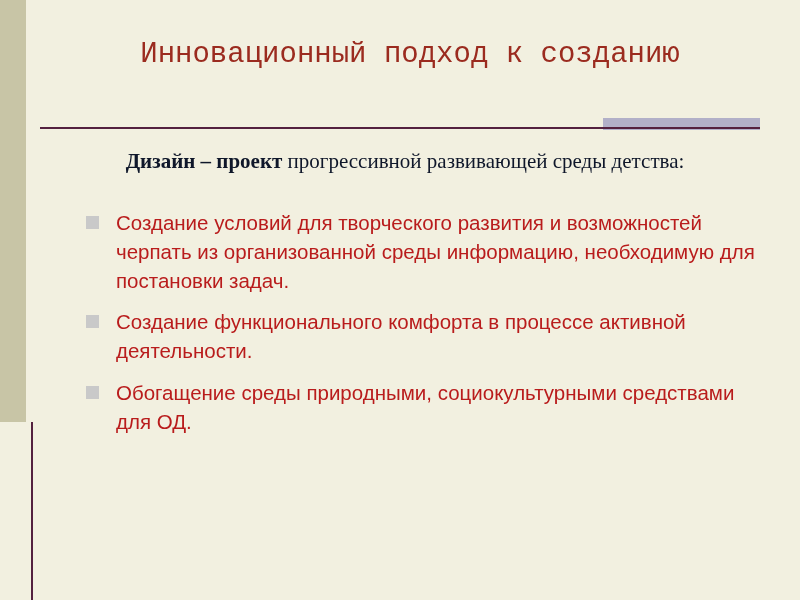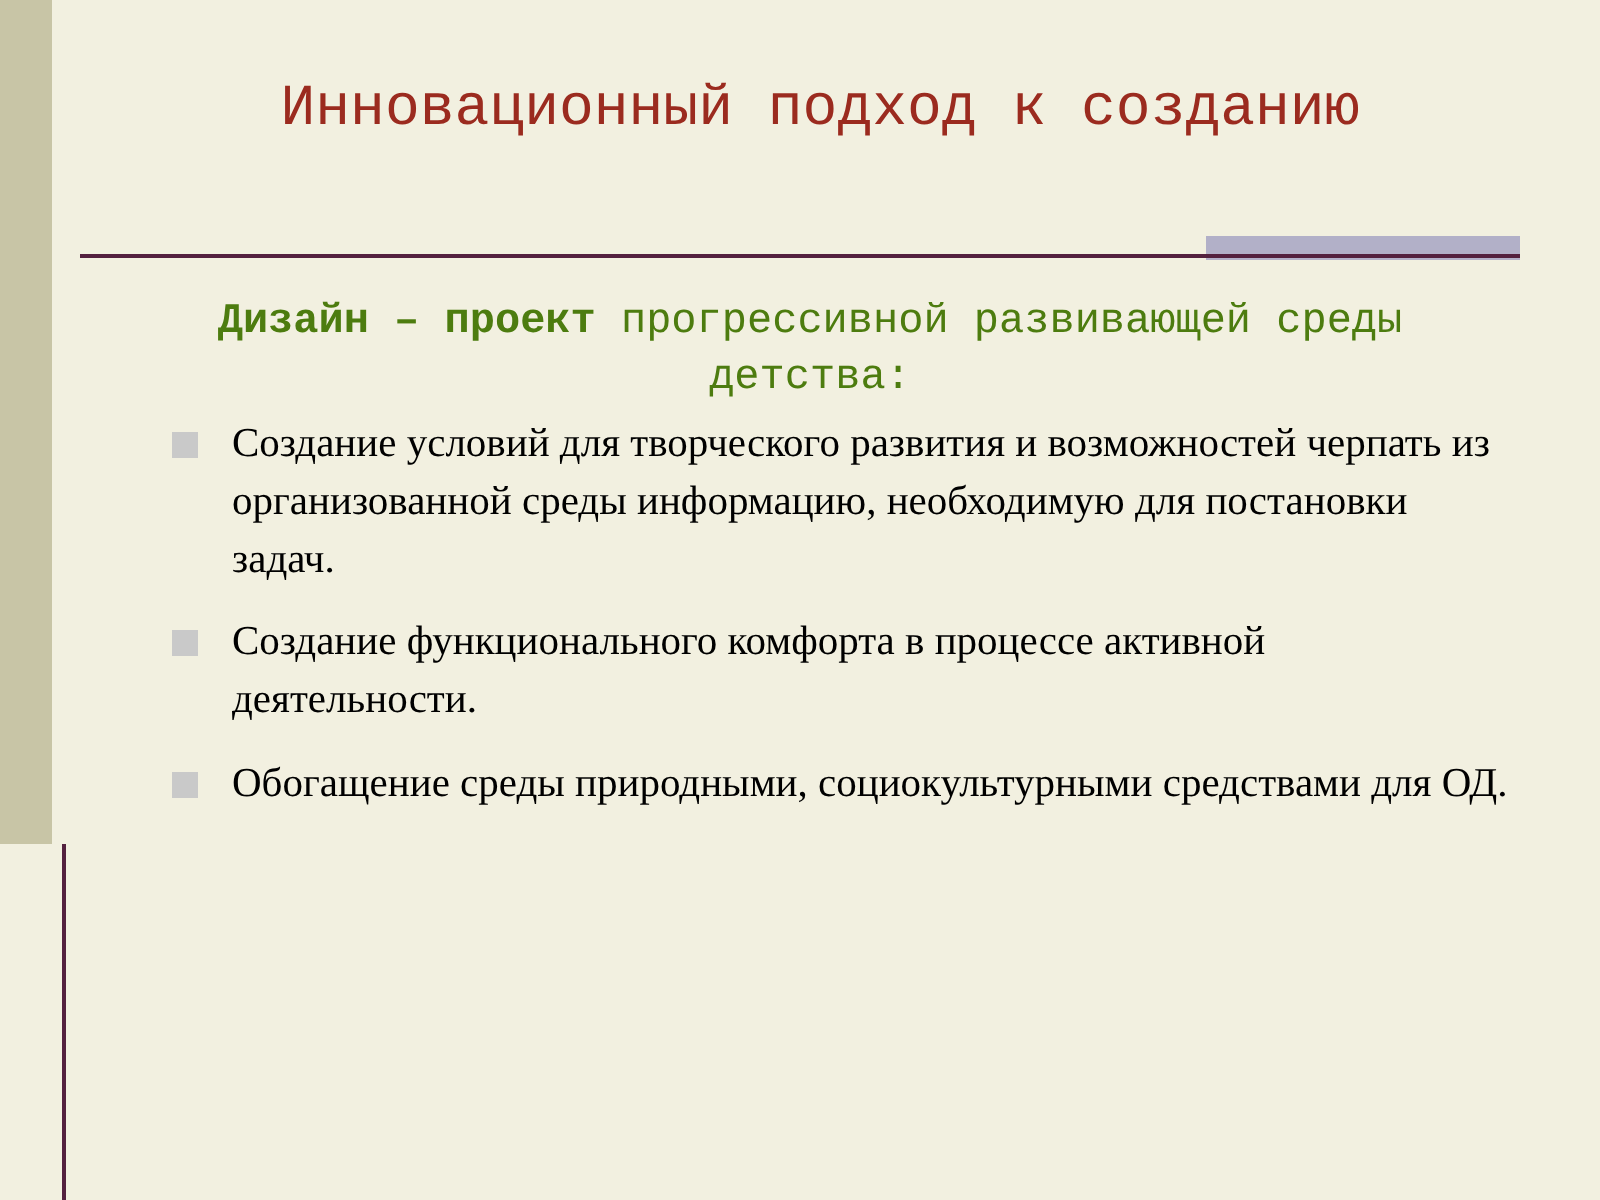--- a/index.html
+++ b/index.html
@@ -78,22 +78,22 @@
   }
   
   .subtitle {
     position: absolute;
     left: 60px;
     top: 148px;
     width: 690px;
     text-align: center;
     font-size: 21px;
     line-height: 1.32;
-    color: #4d7c0f;
-    font-family: Liberation Mono, monospace;
+    color: #0f172a;
+    font-family: Liberation Serif, serif;
   }
   .subtitle b {
     font-weight: bold;
   }
   .bullets {
     position: absolute;
     left: 86px;
     top: 208px;
     width: 672px;
   }
@@ -108,22 +108,22 @@
     width: 13px;
     height: 13px;
     background: #c9c9c9;
     margin-top: 8px;
     margin-right: 17px;
   }
   .bullet-text {
     flex: 1 1 auto;
     font-size: 20.5px;
     line-height: 1.42;
-    color: #000000;
-    font-family: Liberation Serif, serif;
+    color: #b91c1c;
+    font-family: Liberation Sans, sans-serif;
   }
 </style>
 </head>
 <body>
 
 <div class="slide">
 
   <div class="left-top-block"></div>
   <div class="left-bottom-block"></div>
   <div class="left-vline"></div>

